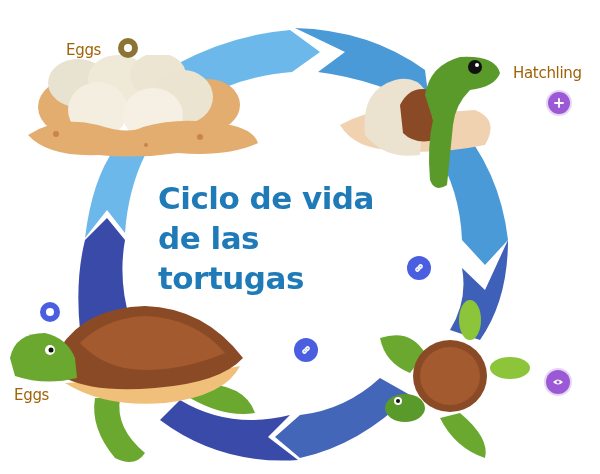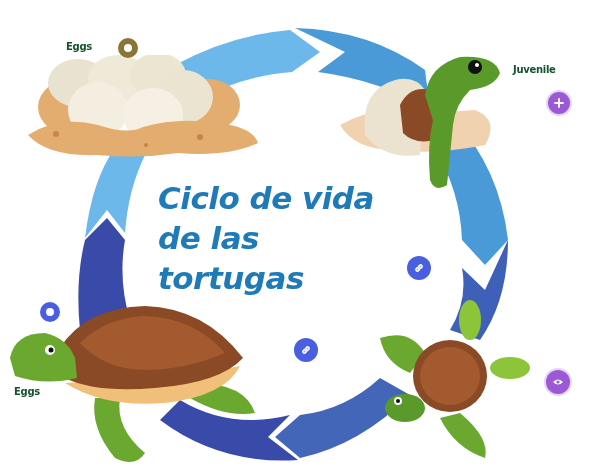--- a/index.html
+++ b/index.html
@@ -1,21 +1,21 @@
 <!DOCTYPE html>
 <html><head>
 <meta charset="utf-8">
 <style>
   html, body { margin:0; padding:0; background:#ffffff; }
   body { width:600px; height:474px; position:relative; overflow:hidden; font-family:"Liberation Sans", sans-serif; }
   .stage { position:absolute; left:0; top:0; width:600px; height:474px; }
   .stage svg.cycle { position:absolute; left:0; top:0; }
-  .label { position:absolute; font-family:"DejaVu Sans", sans-serif; font-weight:bold; font-size:10px; color:#14532d; letter-spacing:-0.3px; }
+  .label { position:absolute; font-family:"DejaVu Sans", sans-serif; font-weight:normal; font-size:15px; color:#a16207; letter-spacing:-0.3px; }
   .title { position:absolute; left:158px; top:178px; width:240px; font-family:"DejaVu Sans", sans-serif; font-weight:bold; font-size:31px; line-height:40px; color:#1f7ab8; letter-spacing:-0.5px; }
-  .title span { display:block;font-style:italic; }
+  .title span { display:block; }
   .hotspot { position:absolute; border-radius:50%; display:flex; align-items:center; justify-content:center; cursor:pointer; }
   .hotspot svg { display:block; }
   .illu { position:absolute; }
 </style>
 </head>
 <body>
 
 <div class="stage">
 
   <svg class="cycle" width="600" height="474" viewBox="0 0 600 474">
@@ -78,21 +78,21 @@
     <path d="M 190 85 Q 240 85 250 115 Q 220 120 185 100 Z" fill="#6aa830"></path>
     <path d="M 60 85 Q 100 110 160 105 Q 220 98 235 68 Q 200 75 150 80 Z" fill="#f0c07a"></path>
     <path d="M 55 50 Q 80 10 140 8 Q 200 10 238 60 Q 215 85 150 90 Q 90 95 60 80 Z" fill="#8b4a26"></path>
     <path d="M 75 45 Q 100 20 140 18 Q 190 20 220 55 Q 180 72 140 72 Q 100 72 75 45 Z" fill="#a35a2e"></path>
     <path d="M 5 60 Q 10 35 40 35 Q 62 40 70 60 L 72 80 Q 40 88 10 78 Z" fill="#6aa830"></path>
     <circle cx="45" cy="52" r="5" fill="#fff"></circle>
       <circle cx="46" cy="52" r="2.5" fill="#111"></circle>
   </svg>
 
   <div class="label" style="left:66px;top:41px">Eggs</div>
-  <div class="label" style="left:513px;top:64px">Juvenile</div>
+  <div class="label" style="left:513px;top:64px">Hatchling</div>
   <div class="label" style="left:14px;top:386px">Eggs</div>
 
   <div class="title">
     <span>Ciclo de vida</span>
     <span>de las</span>
     <span>tortugas</span>
   </div>
 
   <div class="hotspot" style="left:118px;top:38px;width:20px;height:20px;background:#8a7436;">
     <span style="width:8px;height:8px;border-radius:50%;background:#fff;display:block;"></span>

